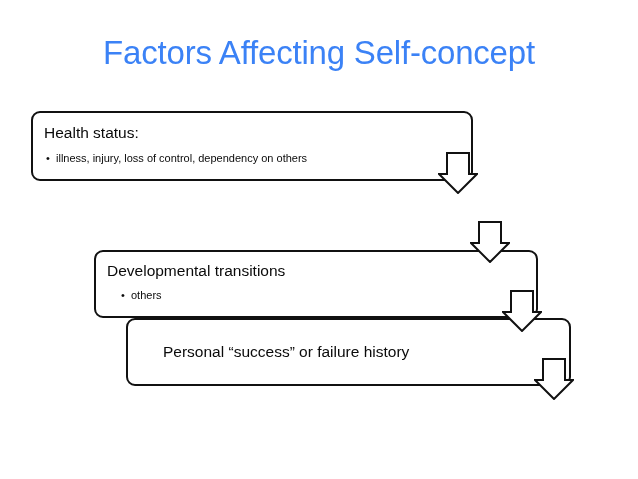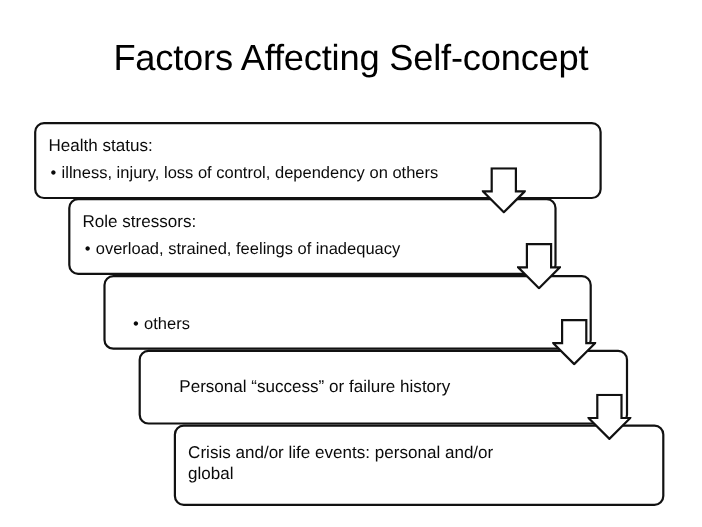--- a/index.html
+++ b/index.html
@@ -25,21 +25,21 @@
   #slide-title {
     position: absolute;
     left: 0;
     top: 33px;
     width: 638px;
     text-align: center;
     font-size: 33px;
     line-height: 40px;
     font-weight: 400;
     letter-spacing: -0.2px;
-    color: #000000;
+    color: #3b82f6;
     white-space: nowrap;
   }
   .flow-box {
     position: absolute;
     box-sizing: border-box;
     background: #ffffff;
     border: 2.2px solid #111111;
     border-radius: 9px;
     z-index: 2;
   }
@@ -47,21 +47,21 @@
     position: absolute;
     left: 11px;
     font-size: 15.5px;
     line-height: 19px;
     font-weight: 400;
     color: #0a0a0a;
     white-space: pre-line;
   }
   .box-bullet {
     position: absolute;
-    font-size: 15px;
+    font-size: 11px;
     line-height: 14px;
     font-weight: 400;
     color: #0a0a0a;
     white-space: nowrap;
   }
   .box-bullet .dot {
     display: inline-block;
     width: 10px;
   }
 
@@ -72,42 +72,35 @@
   }
   .flow-arrow svg { display: block; }
 </style>
 </head>
 <body>
 
 <div id="slide">
 
   <div id="slide-title">Factors Affecting Self-concept</div>
 
-  <div class="flow-box" style="left:31px; top:111px; width:516px; height:70px;">
+  <div class="flow-box" style="left:31px; top:111px; width:442px; height:70px;">
     <div class="box-title" style="top:10px;">Health status:</div>
     <div class="box-bullet" style="left:13px; top:38px;"><span class="dot">•</span><span>illness, injury, loss of control, dependency on others</span></div>
   </div>
 
-  <div class="flow-box" style="left:62px; top:180px; width:444px; height:70px;">
-    <div class="box-title" style="top:10px;">Role stressors:</div>
-    <div class="box-bullet" style="left:13px; top:38px;"><span class="dot">•</span><span>overload, strained, feelings of inadequacy</span></div>
-  </div>
 
   <div class="flow-box" style="left:94px; top:250px; width:444px; height:68px;">
+    <div class="box-title" style="top:9px;">Developmental transitions</div>
     <div class="box-bullet" style="left:25px; top:36px;"><span class="dot">•</span><span>others</span></div>
   </div>
 
   <div class="flow-box" style="left:126px; top:318px; width:445px; height:68px;">
     <div class="box-title" style="top:22px;margin-left:24px;">Personal “success” or failure history</div>
   </div>
 
-  <div class="flow-box" style="left:158px; top:386px; width:446px; height:74px;">
-    <div class="box-title" style="top:14px;">Crisis and/or life events: personal and/or
-global</div>
-  </div>
 
   <div class="flow-arrow" style="left:438px; top:152px;">
     <svg width="40" height="42" viewBox="0 0 40 42">
       <polygon points="9,1 31,1 31,22 39,22 20,41 1,22 9,22" fill="#ffffff" stroke="#111111" stroke-width="2" stroke-linejoin="miter"></polygon>
     </svg>
   </div>
 
   <div class="flow-arrow" style="left:470px; top:221px;">
     <svg width="40" height="42" viewBox="0 0 40 42">
       <polygon points="9,1 31,1 31,22 39,22 20,41 1,22 9,22" fill="#ffffff" stroke="#111111" stroke-width="2" stroke-linejoin="miter"></polygon>

